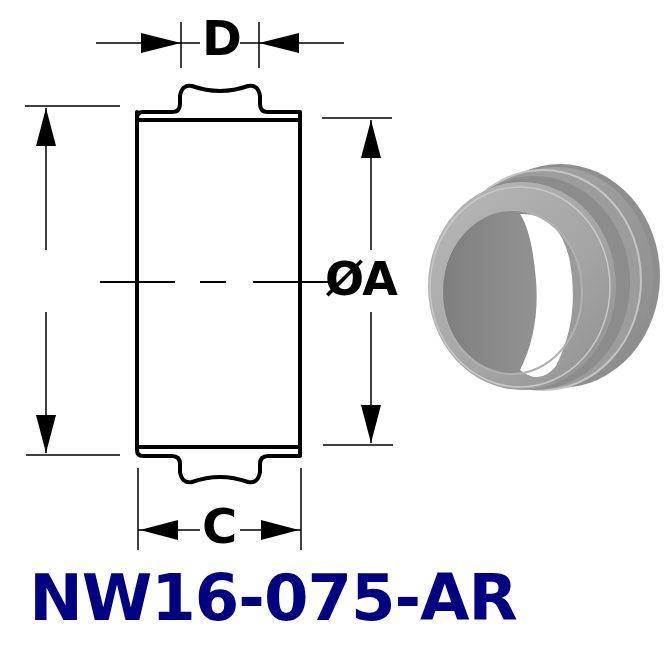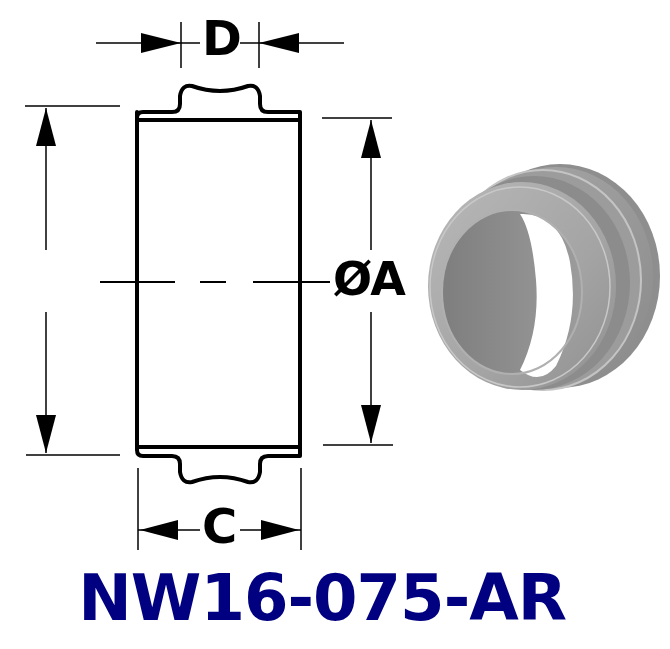--- a/index.html
+++ b/index.html
@@ -9,31 +9,30 @@
       position: absolute;
       font-family: "DejaVu Sans", sans-serif;
       font-weight: bold;
       color: #000000;
       line-height: 1;
       white-space: nowrap;
     }
     .label-d { left: 202px; top: 14px; font-size: 48px; }
     .label-c { left: 202px; top: 502px; font-size: 48px; }
     .label-b { left: 10px; top: 256px; font-size: 46px; letter-spacing: -1px; }
-    .label-a { left: 333px; top: 256px; font-size: 46px; letter-spacing: -1px; }
+    .label-a { left: 325px; top: 256px; font-size: 46px; letter-spacing: -1px; }
     .part-title {
       position: absolute;
       left: 0; top: 566px; width: 546px;
-      text-align: right;
+      text-align: center;
       font-family: "DejaVu Sans", sans-serif;
       font-weight: bold;
       font-size: 64px;
       line-height: 1;
       letter-spacing: -1px;
-      padding-left: 20px;
     }
   </style>
 </head>
 <body>
 
 <div class="drawing">
   <svg width="670" height="649" viewBox="0 0 670 649" xmlns="http://www.w3.org/2000/svg">
     <defs>
       <linearGradient id="ringOuter" x1="0" y1="0" x2="1" y2="1">
         <stop offset="0" stop-color="#a8a8a8"></stop>

